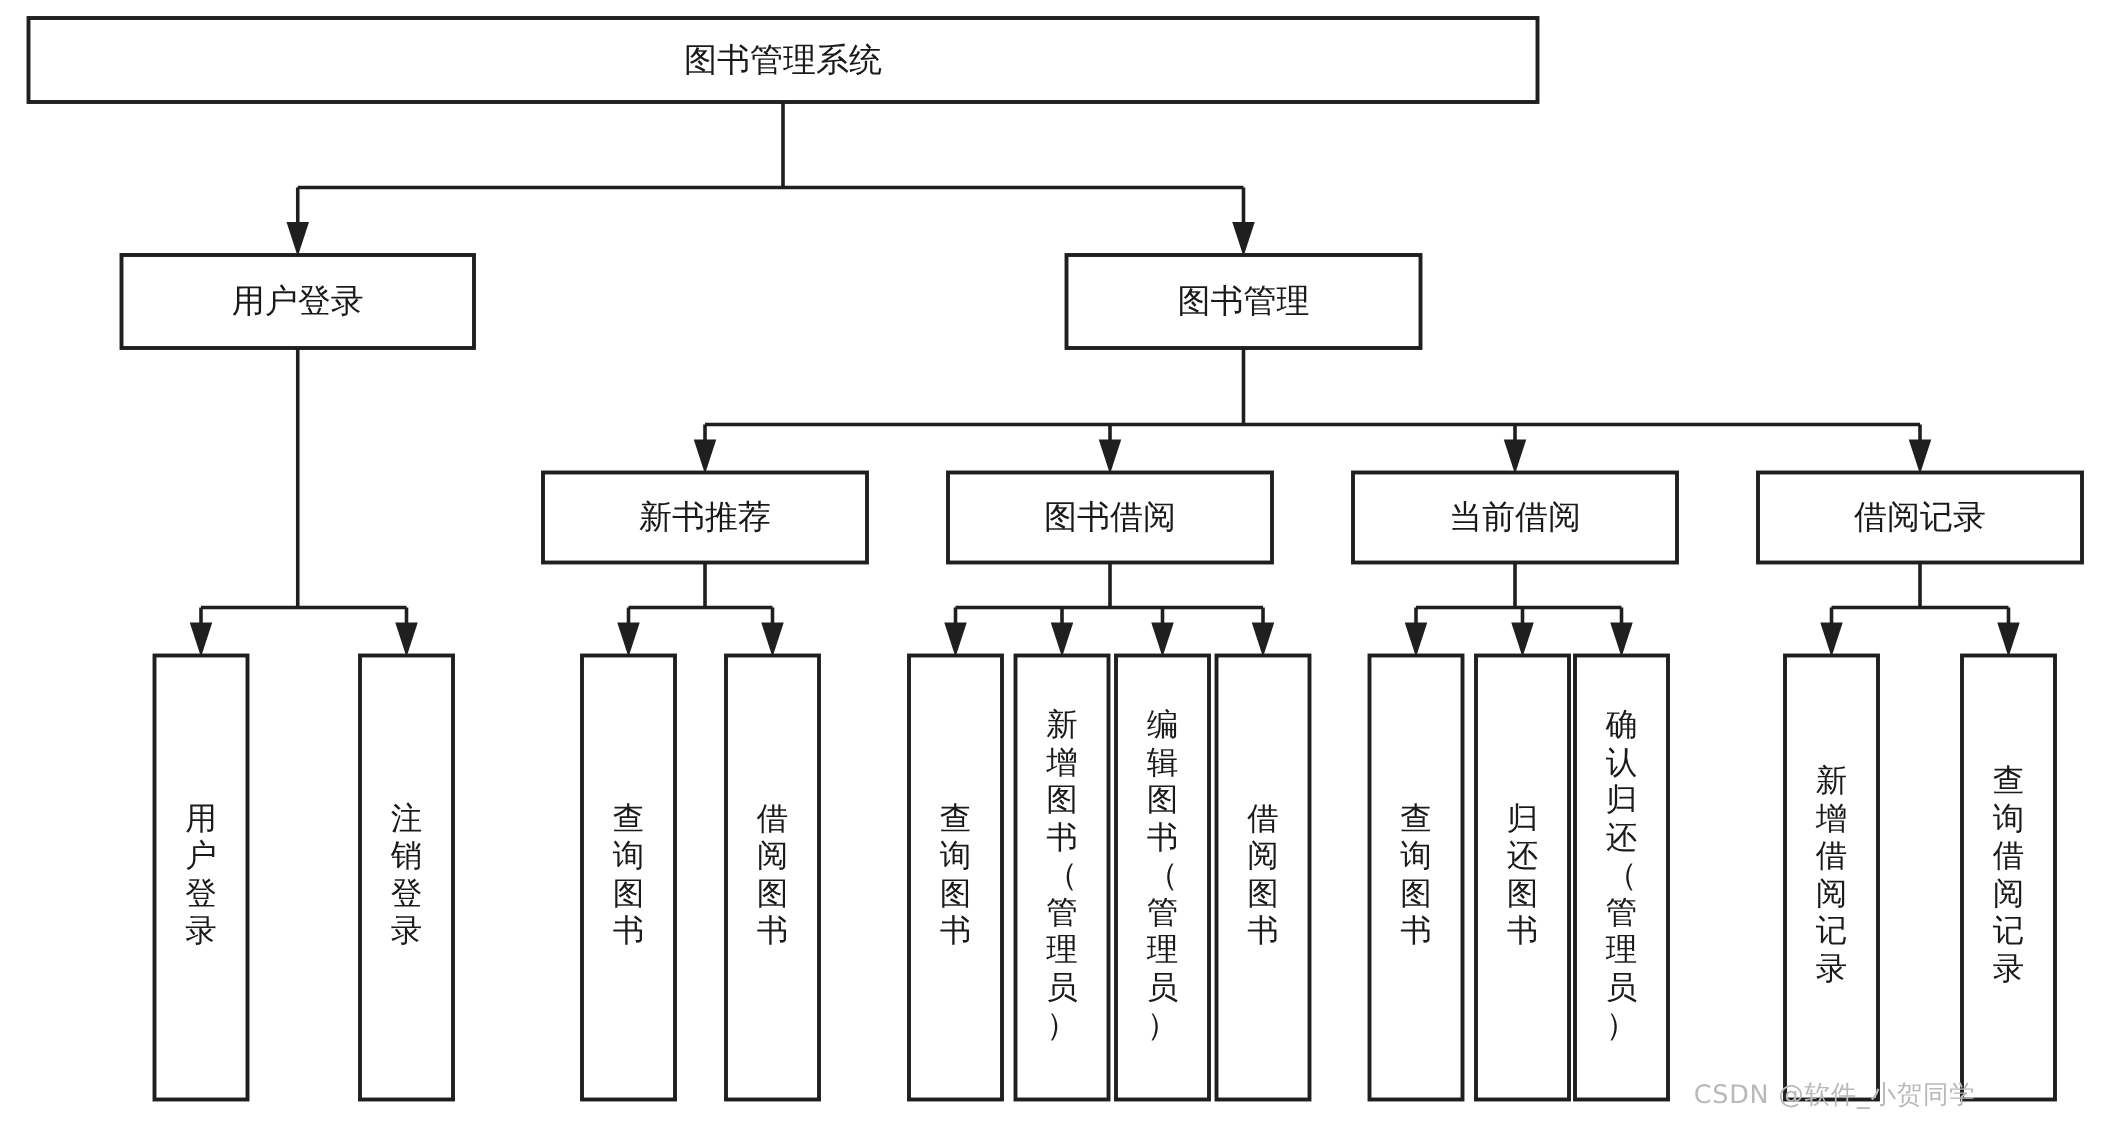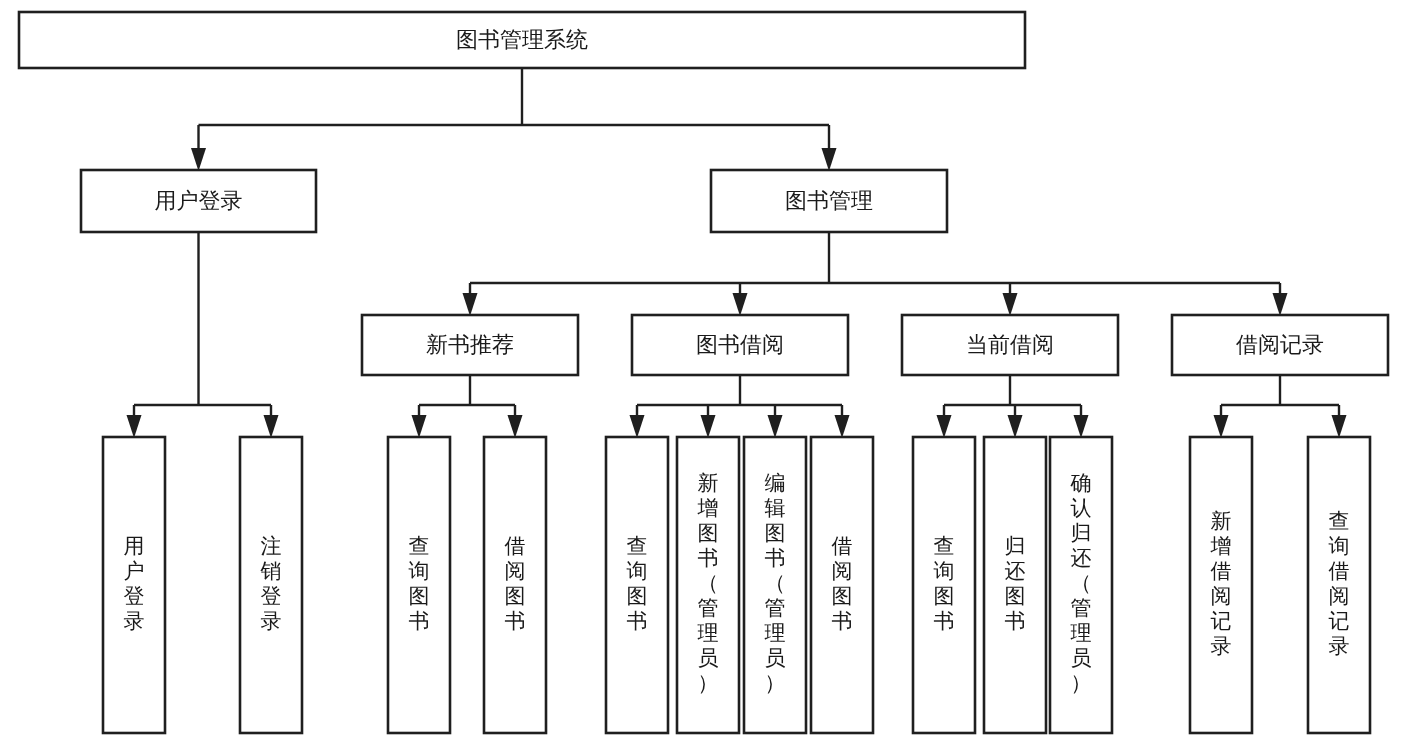--- a/index.html
+++ b/index.html
@@ -215,13 +215,14 @@
         <g>
           <rect class="node-rect" x="1190" y="437" width="62" height="296"></rect>
           <text class="node-label-v" x="1221" y="527.5"><tspan x="1221" dy="0">新</tspan><tspan x="1221" dy="25">增</tspan><tspan x="1221" dy="25">借</tspan><tspan x="1221" dy="25">阅</tspan><tspan x="1221" dy="25">记</tspan><tspan x="1221" dy="25">录</tspan></text>
         </g>
         <g>
           <rect class="node-rect" x="1308" y="437" width="62" height="296"></rect>
           <text class="node-label-v" x="1339" y="527.5"><tspan x="1339" dy="0">查</tspan><tspan x="1339" dy="25">询</tspan><tspan x="1339" dy="25">借</tspan><tspan x="1339" dy="25">阅</tspan><tspan x="1339" dy="25">记</tspan><tspan x="1339" dy="25">录</tspan></text>
         </g>
       </g>
   </svg>
+  <div class="watermark">CSDN @软件_小贺同学</div>
 </div>
 
 </body></html>

